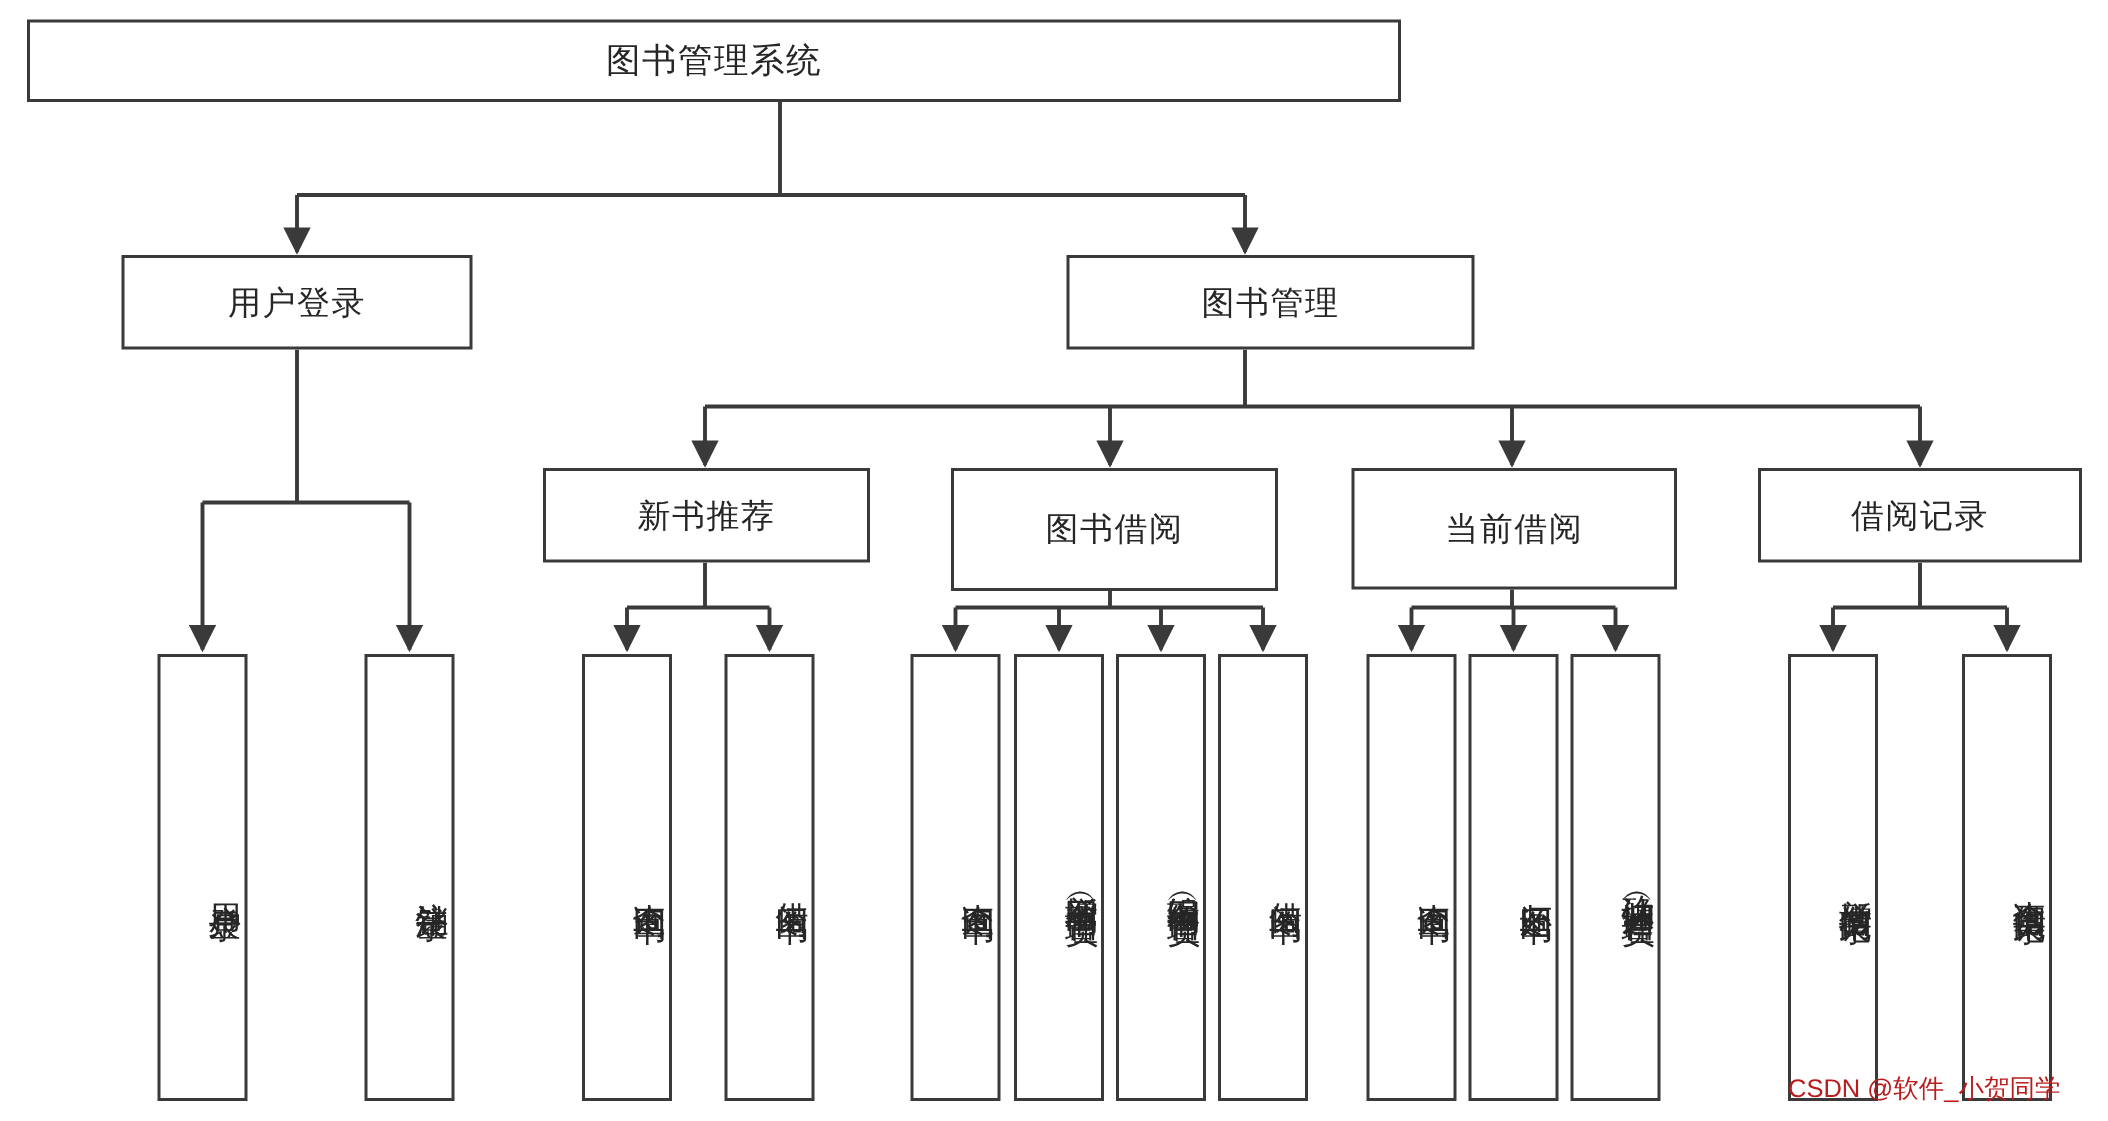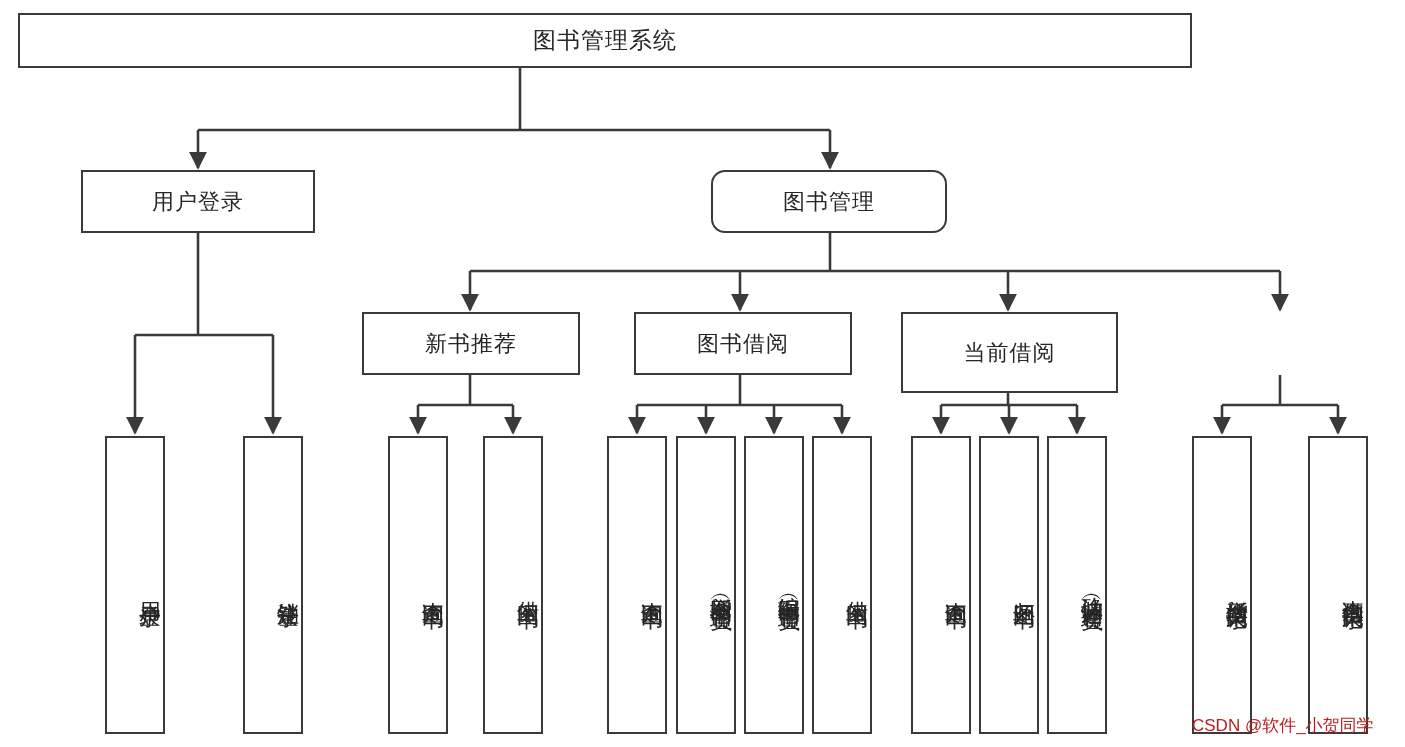--- a/index.html
+++ b/index.html
@@ -119,40 +119,43 @@
       <path d="M 1009 405 L 1009 433" marker-end="url(#arrow)"></path>
       <path d="M 1077 405 L 1077 433" marker-end="url(#arrow)"></path>
 
       <path d="M 1280 375 L 1280 405"></path>
       <path d="M 1222 405 L 1338 405"></path>
       <path d="M 1222 405 L 1222 433" marker-end="url(#arrow)"></path>
       <path d="M 1338 405 L 1338 433" marker-end="url(#arrow)"></path>
     </g>
   </svg>
 
-  <div class="node node-h root-node" style="left:18px; top:13px; width:1174px; height:55px;">
+  <div class="node node-h root-node" style="left:18px; top:13px; width:916px; height:55px;">
     <span>图书管理系统</span>
   </div>
 
   <div class="node node-h" style="left:81px; top:170px; width:234px; height:63px;">
     <span>用户登录</span>
   </div>
-  <div class="node node-h" style="left:711px; top:170px; width:236px; height:63px;border-radius:14px;">
+  <div class="node node-h" style="left:711px; top:170px; width:272px; height:63px;">
     <span>图书管理</span>
   </div>
 
   <div class="node node-h" style="left:362px; top:312px; width:218px; height:63px;">
     <span>新书推荐</span>
   </div>
-  <div class="node node-h" style="left:634px; top:312px; width:218px; height:63px;">
+  <div class="node node-h" style="left:634px; top:312px; width:218px; height:82px;">
     <span>图书借阅</span>
   </div>
   <div class="node node-h" style="left:901px; top:312px; width:217px; height:81px;">
     <span>当前借阅</span>
   </div>
+  <div class="node node-h" style="left:1172px; top:312px; width:216px; height:63px;">
+    <span>借阅记录</span>
+  </div>
 
   <div class="node node-v" style="left:105px; top:436px; width:60px; height:298px;">
     <span class="vlabel">用户登录</span>
   </div>
   <div class="node node-v" style="left:243px; top:436px; width:60px; height:298px;">
     <span class="vlabel">注销登录</span>
   </div>
 
   <div class="node node-v" style="left:388px; top:436px; width:60px; height:298px;">
     <span class="vlabel">查询图书</span>

